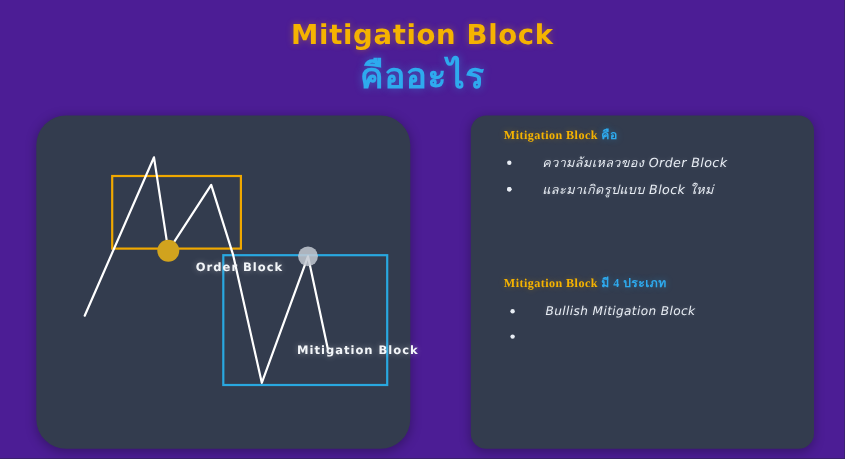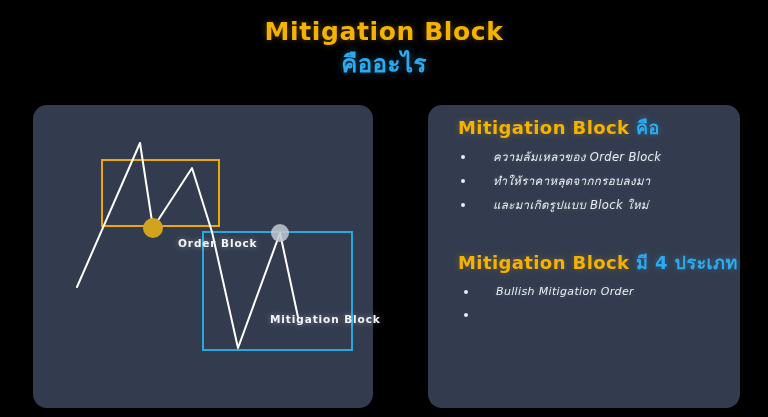--- a/index.html
+++ b/index.html
@@ -11,21 +11,21 @@
     width: 768px;
     height: 417px;
     overflow: hidden;
     font-family: "DejaVu Sans", sans-serif;
     position: relative;
   }
 
   #page {
     position: absolute;
     inset: 0;
-    background: #000000;
+    background: #4c1d95;
   }
 
   
   .title-wrap {
     position: absolute;
     left: 0;
     top: 18px;
     width: 768px;
     text-align: center;
   }
@@ -33,41 +33,42 @@
     display: block;
     font-size: 25px;
     font-weight: bold;
     color: #f5b301;
     letter-spacing: 0.6px;
     text-shadow: 0 0 7px rgba(245,179,1,0.35);
     line-height: 1.15;
   }
   .title-sub {
     display: block;
-    font-size: 24px;
+    font-size: 32px;
     font-weight: bold;
     color: #2eaaee;
     letter-spacing: 0.5px;
     text-shadow: 0 0 8px rgba(46,170,238,0.45);
     line-height: 1.3;
     margin-top: 2px;
   }
 
   
   .card {
     position: absolute;
     background: #333c4e;
     border-radius: 14px;
     box-shadow: 0 2px 10px rgba(0,0,0,0.28);
   }
   #chart-card {
     left: 33px;
     top: 105px;
     width: 340px;
     height: 303px;
+    border-radius: 27px;
   }
   #info-card {
     left: 428px;
     top: 105px;
     width: 312px;
     height: 303px;
   }
 
   
   #chart-svg {
@@ -93,26 +94,27 @@
   
   .section {
     position: absolute;
     left: 30px;
     width: 272px;
   }
   #section-definition { top: 12px; }
   #section-types { top: 147px; }
 
   .sec-heading {
-    font-size: 18px;
+    font-size: 11px;
     font-weight: bold;
     letter-spacing: 0.4px;
     line-height: 1.2;
     margin: 0 0 6px 0;
     white-space: nowrap;
+    font-family: Liberation Serif, serif;
   }
   .sec-heading .hl-yellow {
     color: #f5b301;
     text-shadow: 0 0 6px rgba(245,179,1,0.3);
   }
   .sec-heading .hl-cyan {
     color: #2eaaee;
     text-shadow: 0 0 7px rgba(46,170,238,0.4);
   }
 
@@ -184,38 +186,37 @@
         <span class="hl-yellow">Mitigation Block</span>
         <span class="hl-cyan">คือ</span>
       </div>
       <ul class="bullets">
         <li>
           <span class="dot"></span>
           <span>ความล้มเหลวของ Order Block</span>
         </li>
         <li>
           <span class="dot"></span>
-          <span>ทำให้ราคาหลุดจากกรอบลงมา</span>
         </li>
         <li>
           <span class="dot"></span>
           <span>และมาเกิดรูปแบบ Block ใหม่</span>
         </li>
       </ul>
     </div>
 
     <div class="section" id="section-types">
       <div class="sec-heading">
         <span class="hl-yellow">Mitigation Block</span>
         <span class="hl-cyan">มี 4 ประเภท</span>
       </div>
       <ul class="bullets">
         <li>
           <span class="dot"></span>
-          <span>Bullish Mitigation Order</span>
+          <span>Bullish Mitigation Block</span>
         </li>
         <li>
           <span class="dot"></span>
         </li>
       </ul>
     </div>
 
   </div>
 </div>
 

